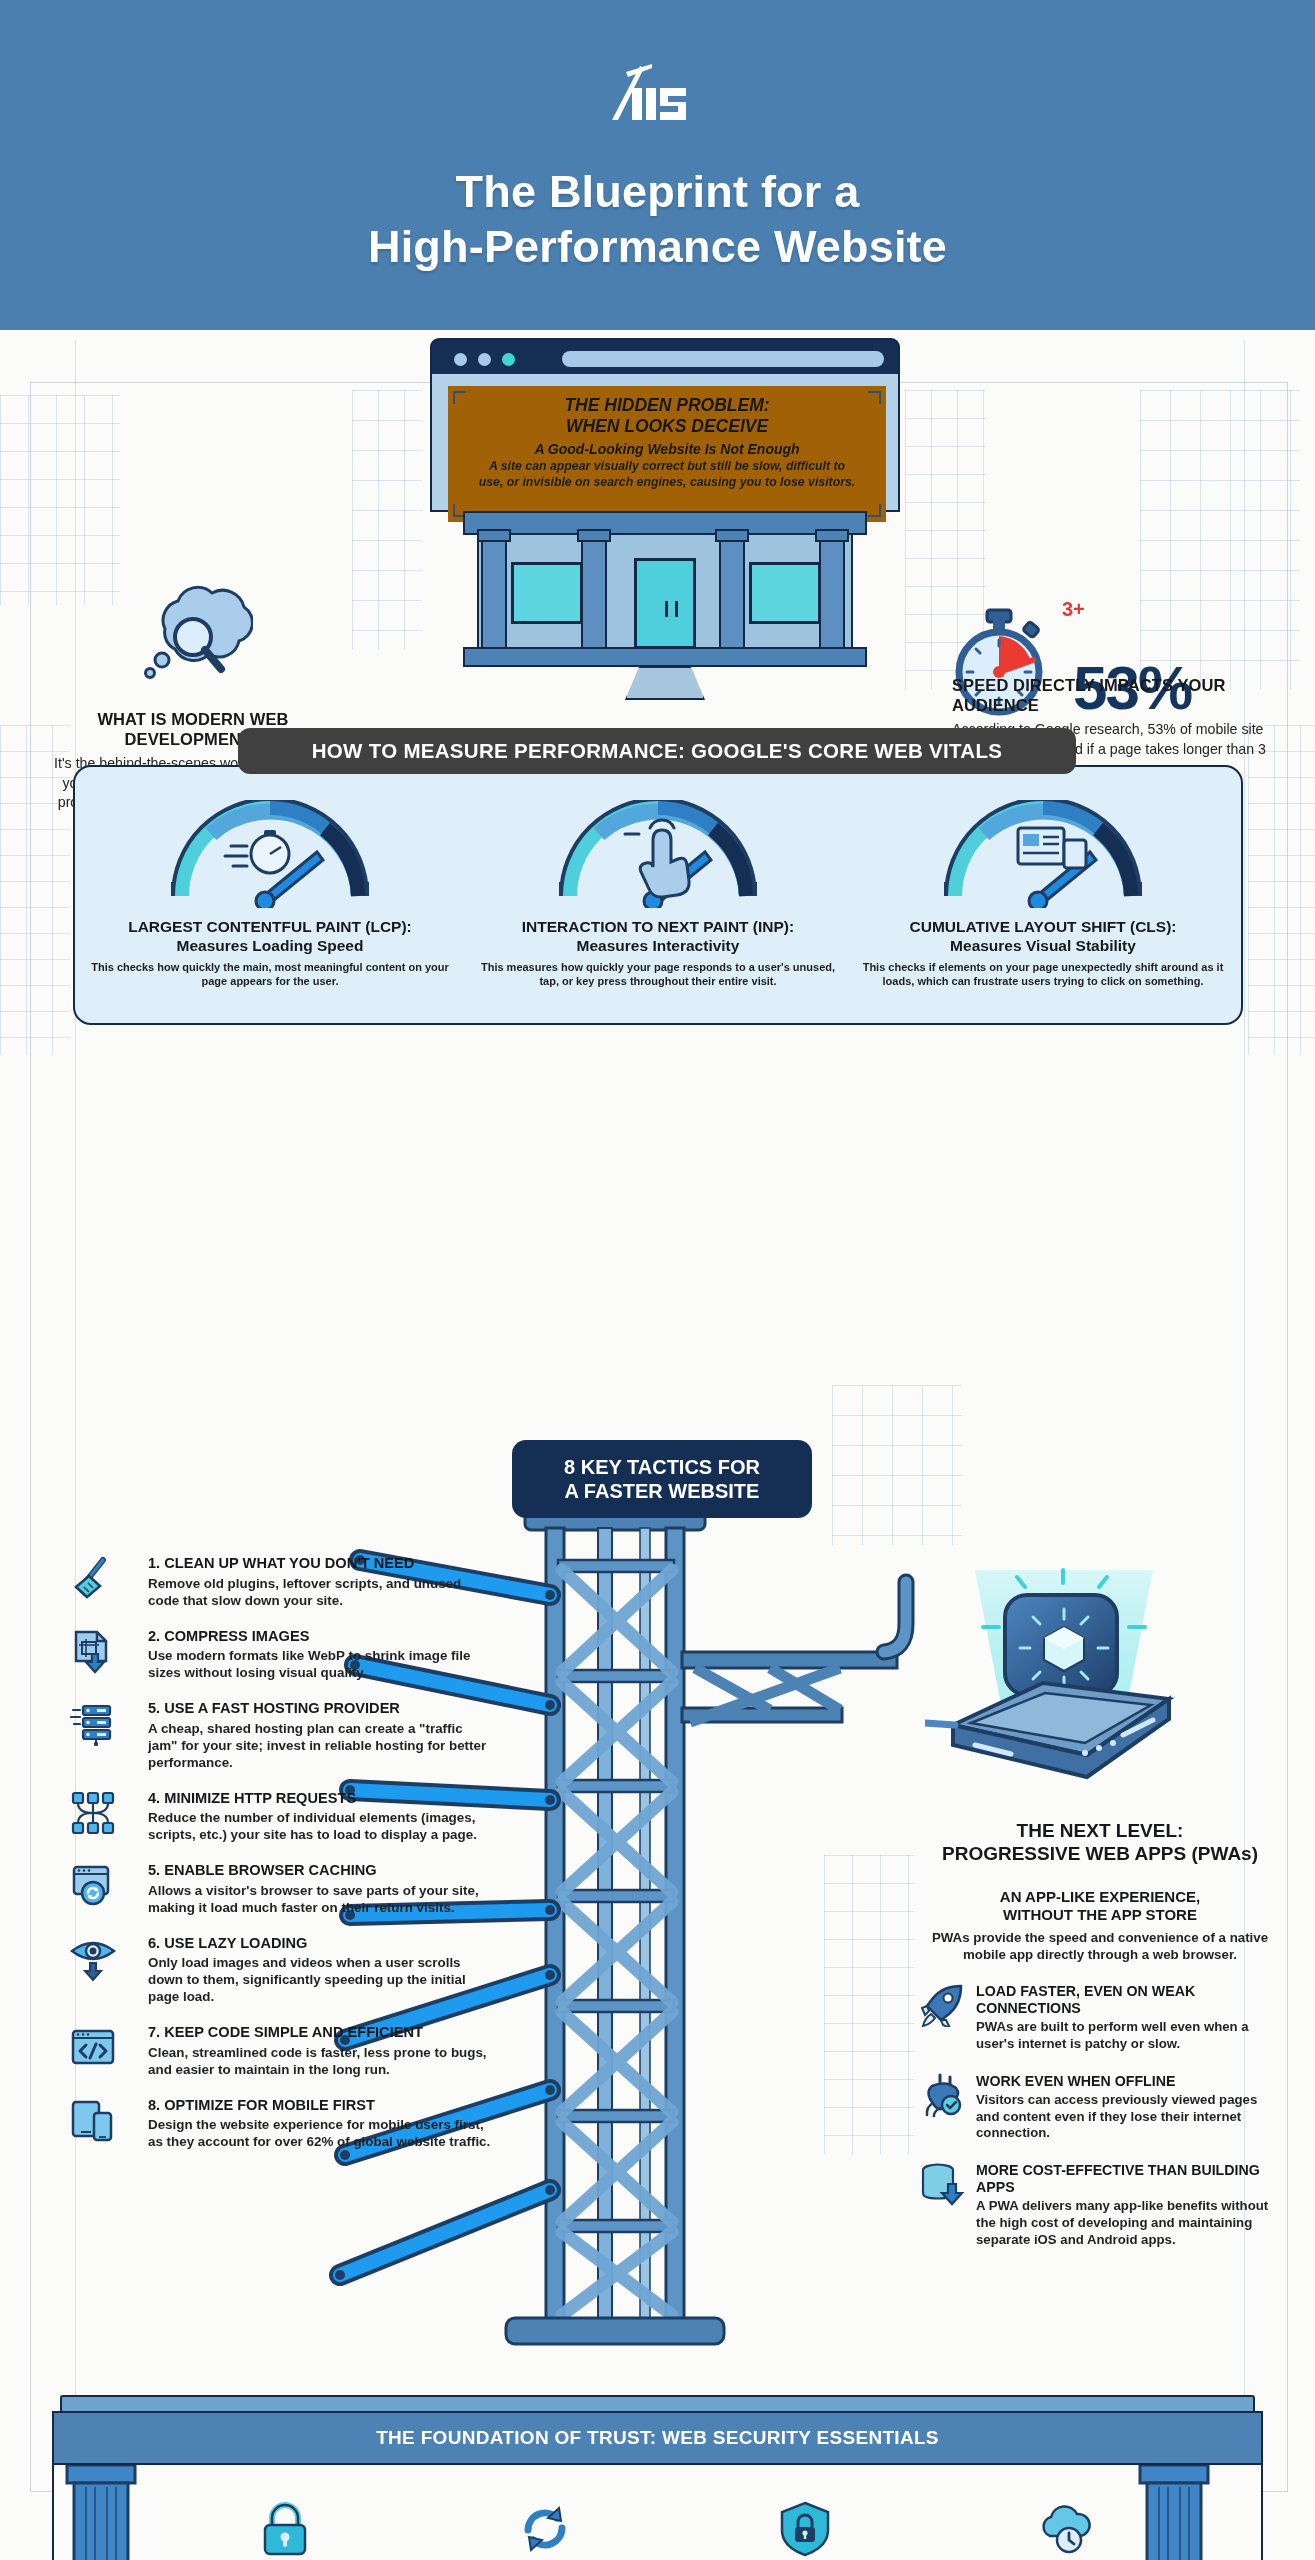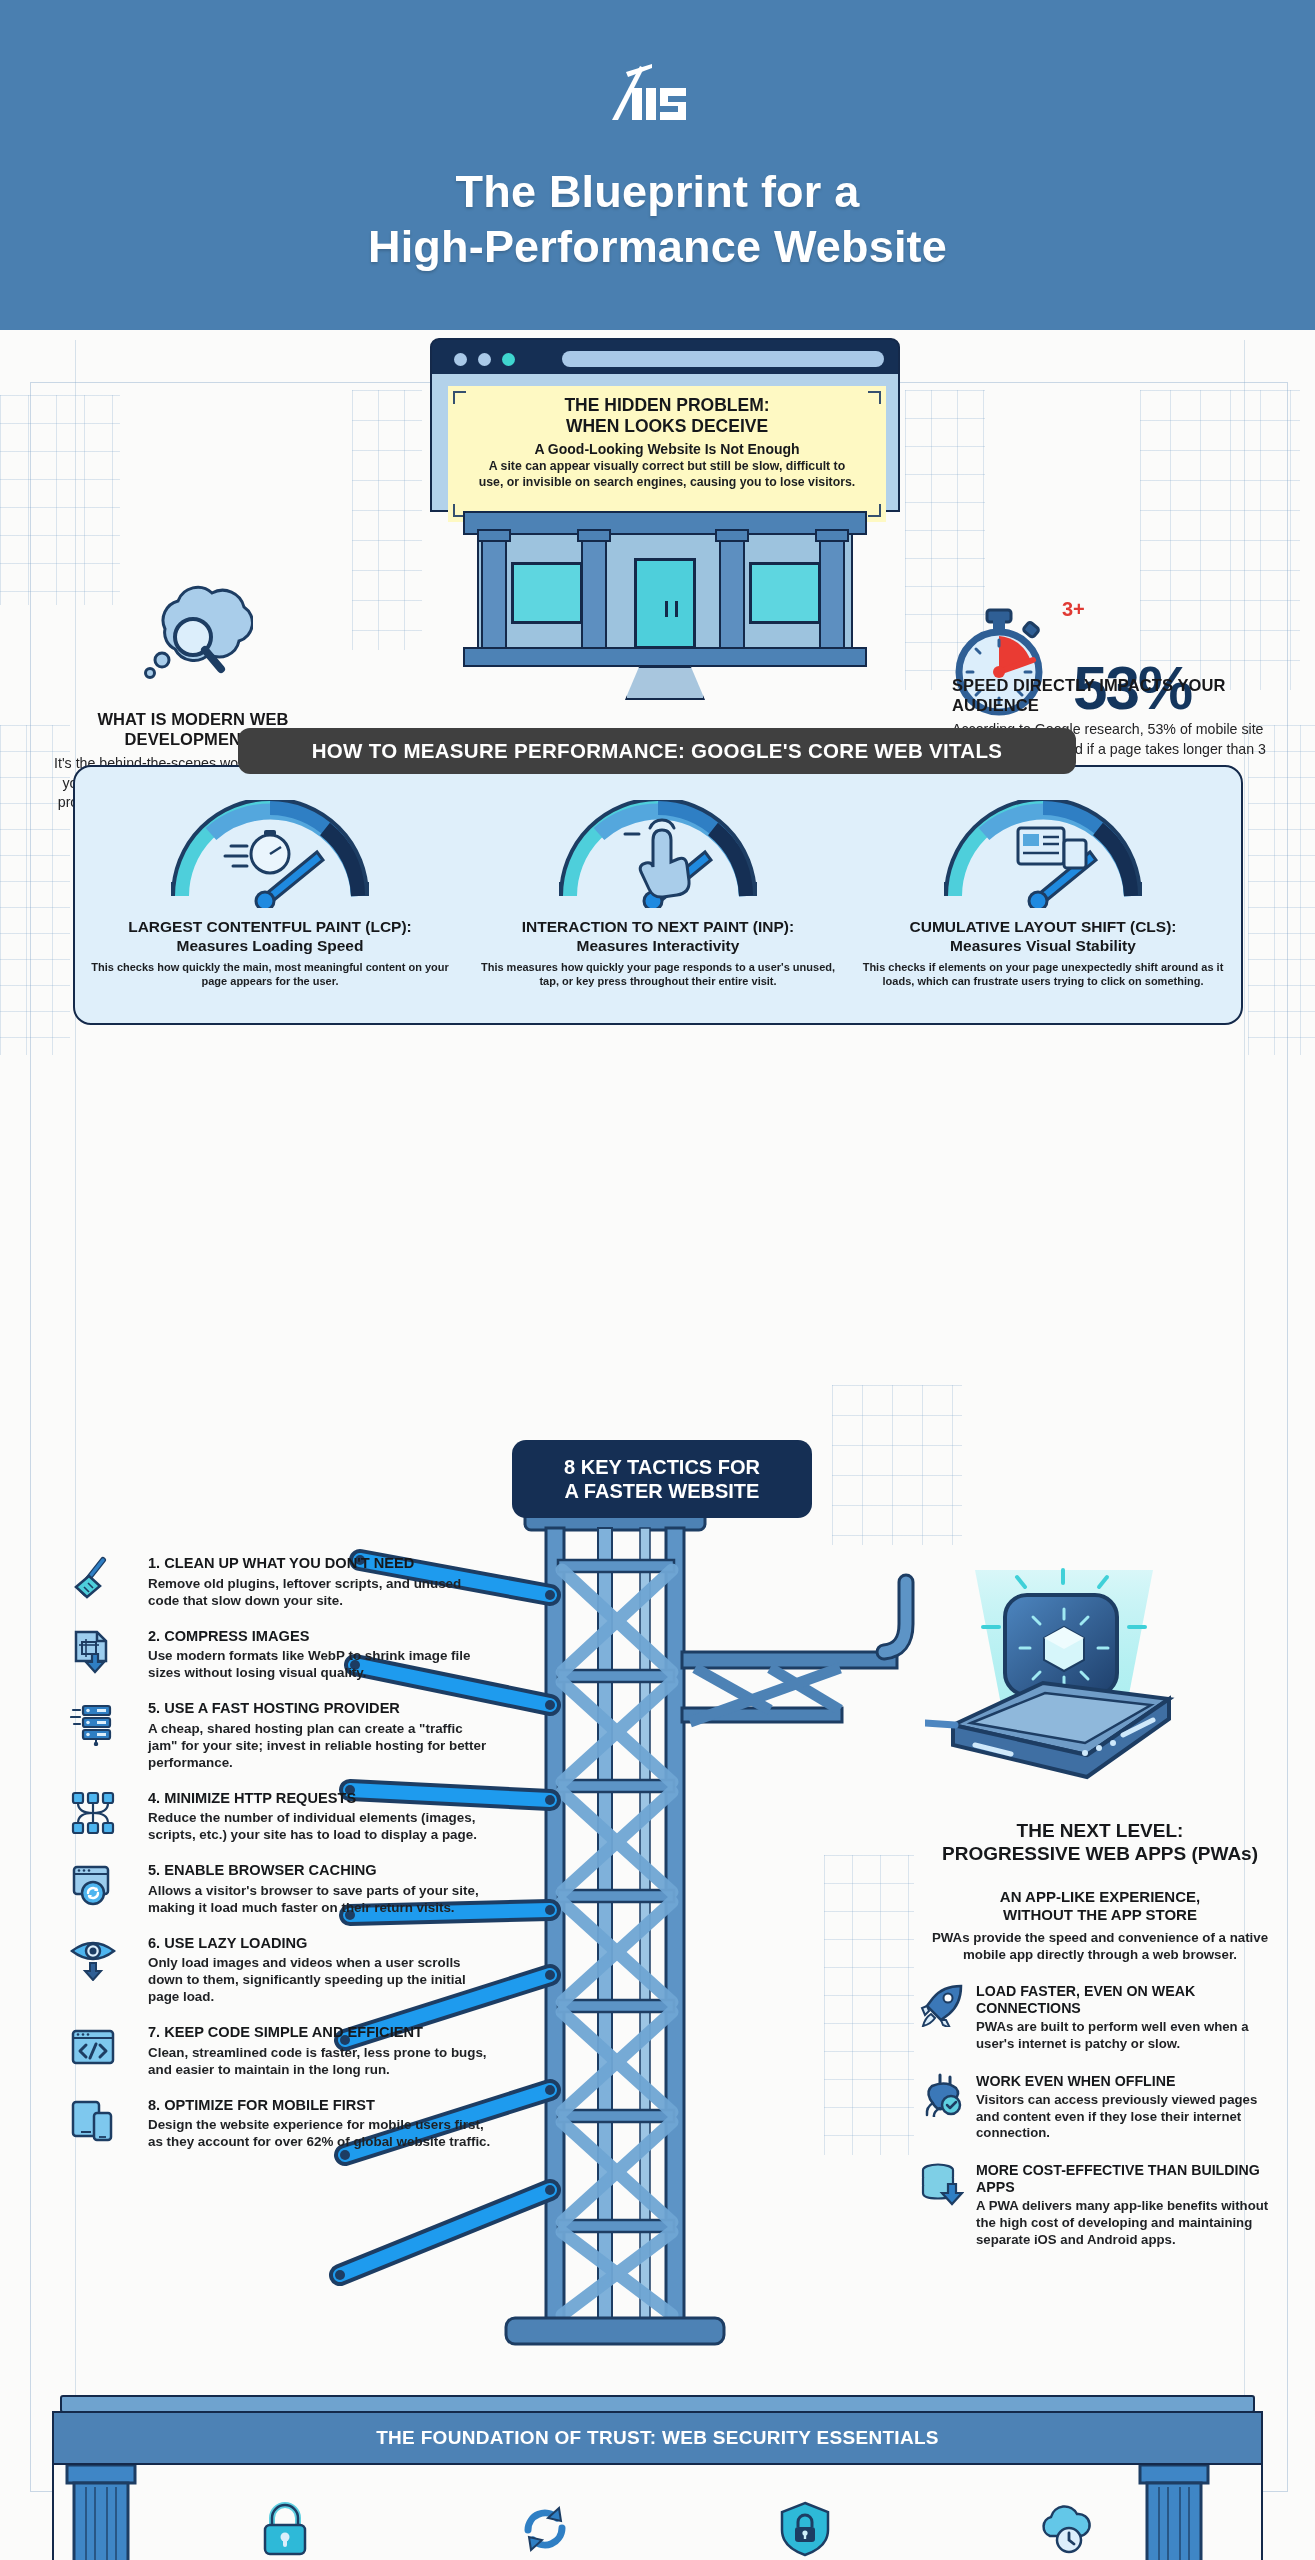--- a/index.html
+++ b/index.html
@@ -119,21 +119,22 @@
   .urlbar {
     position:absolute; left:130px; top:11px; width:322px; height:16px;
     background:#a9c9e8; border-radius:8px;
   }
   .browser-body {
     position: absolute; left: 15px; top: 44px; width: 470px; height: 138px;
     background: #b3d2ea; border: 2px solid #14294a; border-top: none;
   }
   .screen-panel {
     position: absolute; left: 16px; top: 12px; width: 438px; height: 136px;
-    background: #fef9c3;
+    background: #a16207;
+    font-style: italic;
   }
   .corner { position:absolute; width:13px; height:13px; border:2px solid #35506f; }
   .panel-title {
     font-size: 17.5px; font-weight: bold; text-align:center; line-height:1.18;
     color:#16181b; padding-top: 9px;
   }
   .panel-sub { font-size: 14px; font-weight: bold; text-align:center; margin-top:5px; color:#16181b;}
   .panel-body { font-size: 12.3px; font-weight:600; text-align:center; line-height:1.25; color:#1c1e21; margin-top:2px;}
 
   .store-cornice { position:absolute; left:48px; top:181px; width:404px; height:24px; background:#4d82b5; border:2px solid #14294a;}

